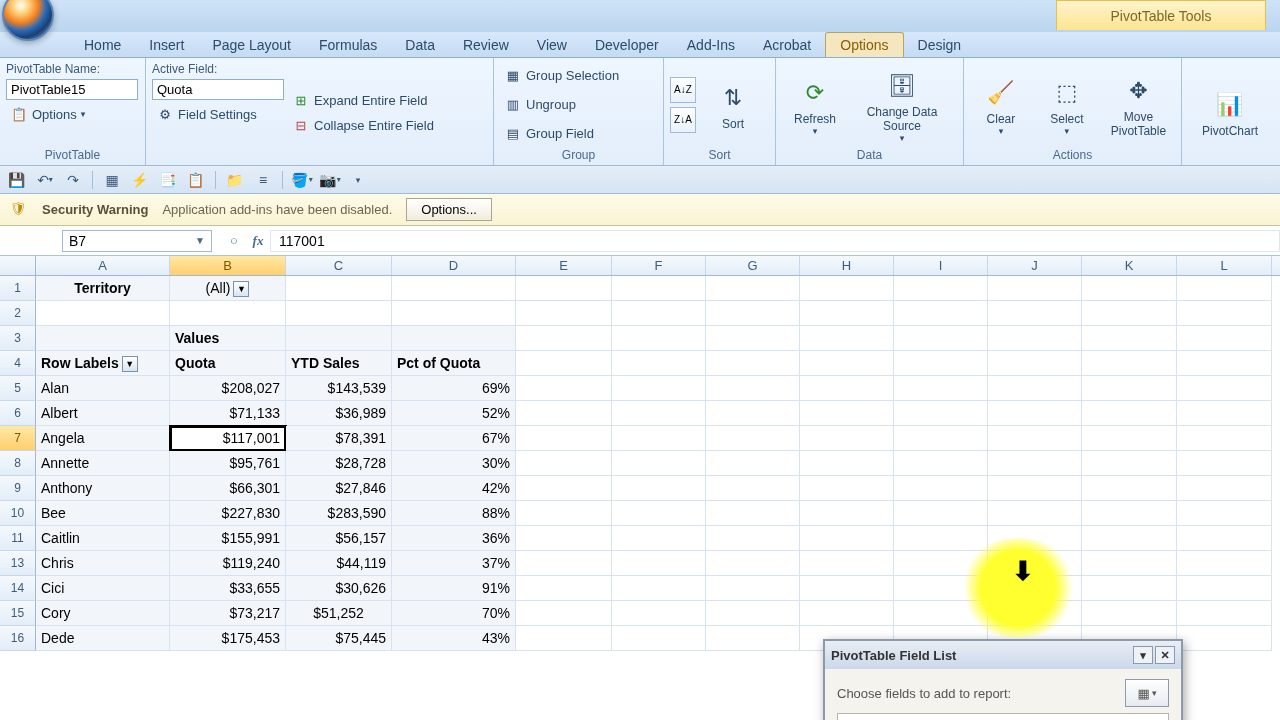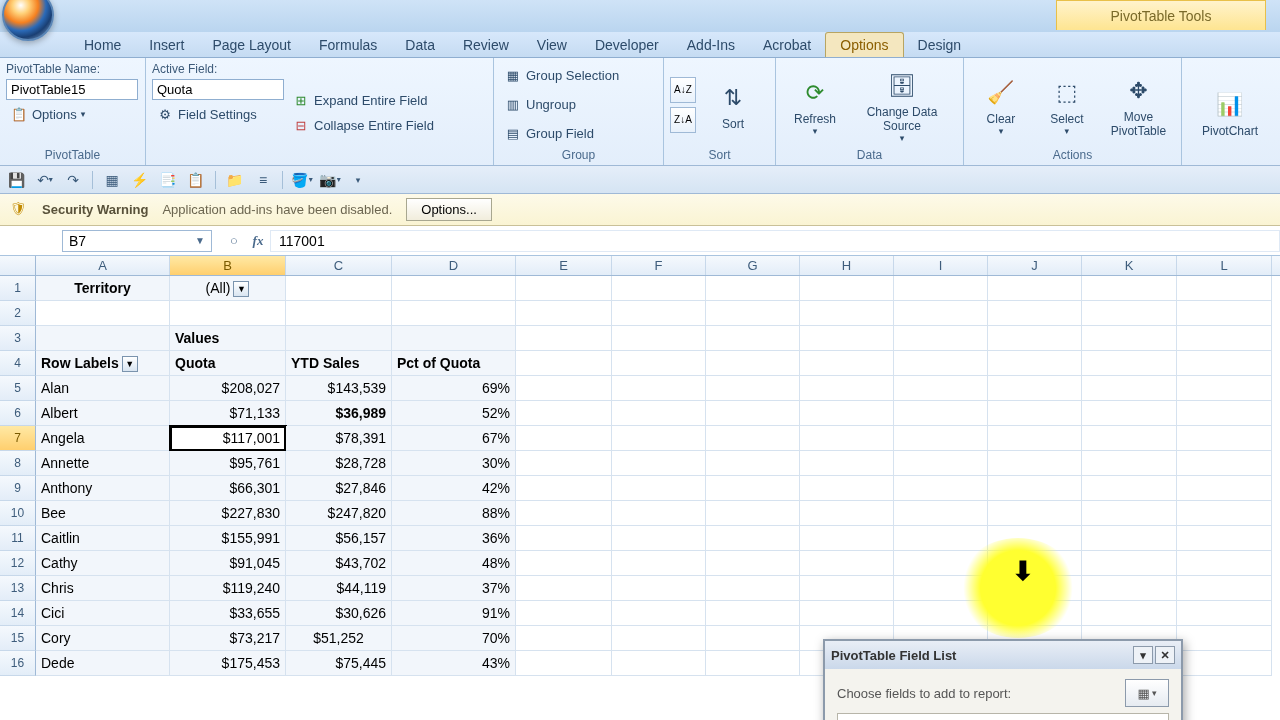--- a/index.html
+++ b/index.html
@@ -350,21 +350,21 @@
         <div class="cell " style="width: 94px;"></div>
         <div class="cell " style="width: 94px;"></div>
         <div class="cell " style="width: 94px;"></div>
         <div class="cell " style="width: 95px;"></div>
         <div class="cell " style="width: 95px;"></div>
       </div>
       <div class="row">
         <div class="row-h">6</div>
         <div class="cell pivot-area" style="width: 134px;">Albert</div>
         <div class="cell pivot-area r" style="width: 116px;">$71,133</div>
-        <div class="cell pivot-area r" style="width: 106px; font-weight: bold;">$36,989</div>
+        <div class="cell pivot-area r" style="width: 106px;">$36,989</div>
         <div class="cell pivot-area r" style="width: 124px;">52%</div>
         <div class="cell " style="width: 96px;"></div>
         <div class="cell " style="width: 94px;"></div>
         <div class="cell " style="width: 94px;"></div>
         <div class="cell " style="width: 94px;"></div>
         <div class="cell " style="width: 94px;"></div>
         <div class="cell " style="width: 94px;"></div>
         <div class="cell " style="width: 95px;"></div>
         <div class="cell " style="width: 95px;"></div>
       </div>
@@ -410,52 +410,37 @@
         <div class="cell " style="width: 94px;"></div>
         <div class="cell " style="width: 94px;"></div>
         <div class="cell " style="width: 94px;"></div>
         <div class="cell " style="width: 95px;"></div>
         <div class="cell " style="width: 95px;"></div>
       </div>
       <div class="row">
         <div class="row-h">10</div>
         <div class="cell pivot-area" style="width: 134px;">Bee</div>
         <div class="cell pivot-area r" style="width: 116px;">$227,830</div>
-        <div class="cell pivot-area r" style="width: 106px;">$247,820</div>
+        <div class="cell pivot-area r" style="width: 106px;">$283,590</div>
         <div class="cell pivot-area r" style="width: 124px;">88%</div>
         <div class="cell " style="width: 96px;"></div>
         <div class="cell " style="width: 94px;"></div>
         <div class="cell " style="width: 94px;"></div>
         <div class="cell " style="width: 94px;"></div>
         <div class="cell " style="width: 94px;"></div>
         <div class="cell " style="width: 94px;"></div>
         <div class="cell " style="width: 95px;"></div>
         <div class="cell " style="width: 95px;"></div>
       </div>
       <div class="row">
         <div class="row-h">11</div>
         <div class="cell pivot-area" style="width: 134px;">Caitlin</div>
         <div class="cell pivot-area r" style="width: 116px;">$155,991</div>
         <div class="cell pivot-area r" style="width: 106px;">$56,157</div>
         <div class="cell pivot-area r" style="width: 124px;">36%</div>
-        <div class="cell " style="width: 96px;"></div>
-        <div class="cell " style="width: 94px;"></div>
-        <div class="cell " style="width: 94px;"></div>
-        <div class="cell " style="width: 94px;"></div>
-        <div class="cell " style="width: 94px;"></div>
-        <div class="cell " style="width: 94px;"></div>
-        <div class="cell " style="width: 95px;"></div>
-        <div class="cell " style="width: 95px;"></div>
-      </div>
-      <div class="row">
-        <div class="row-h">12</div>
-        <div class="cell pivot-area" style="width: 134px;">Cathy</div>
-        <div class="cell pivot-area r" style="width: 116px;">$91,045</div>
-        <div class="cell pivot-area r" style="width: 106px;">$43,702</div>
-        <div class="cell pivot-area r" style="width: 124px;">48%</div>
         <div class="cell " style="width: 96px;"></div>
         <div class="cell " style="width: 94px;"></div>
         <div class="cell " style="width: 94px;"></div>
         <div class="cell " style="width: 94px;"></div>
         <div class="cell " style="width: 94px;"></div>
         <div class="cell " style="width: 94px;"></div>
         <div class="cell " style="width: 95px;"></div>
         <div class="cell " style="width: 95px;"></div>
       </div>
       <div class="row">

